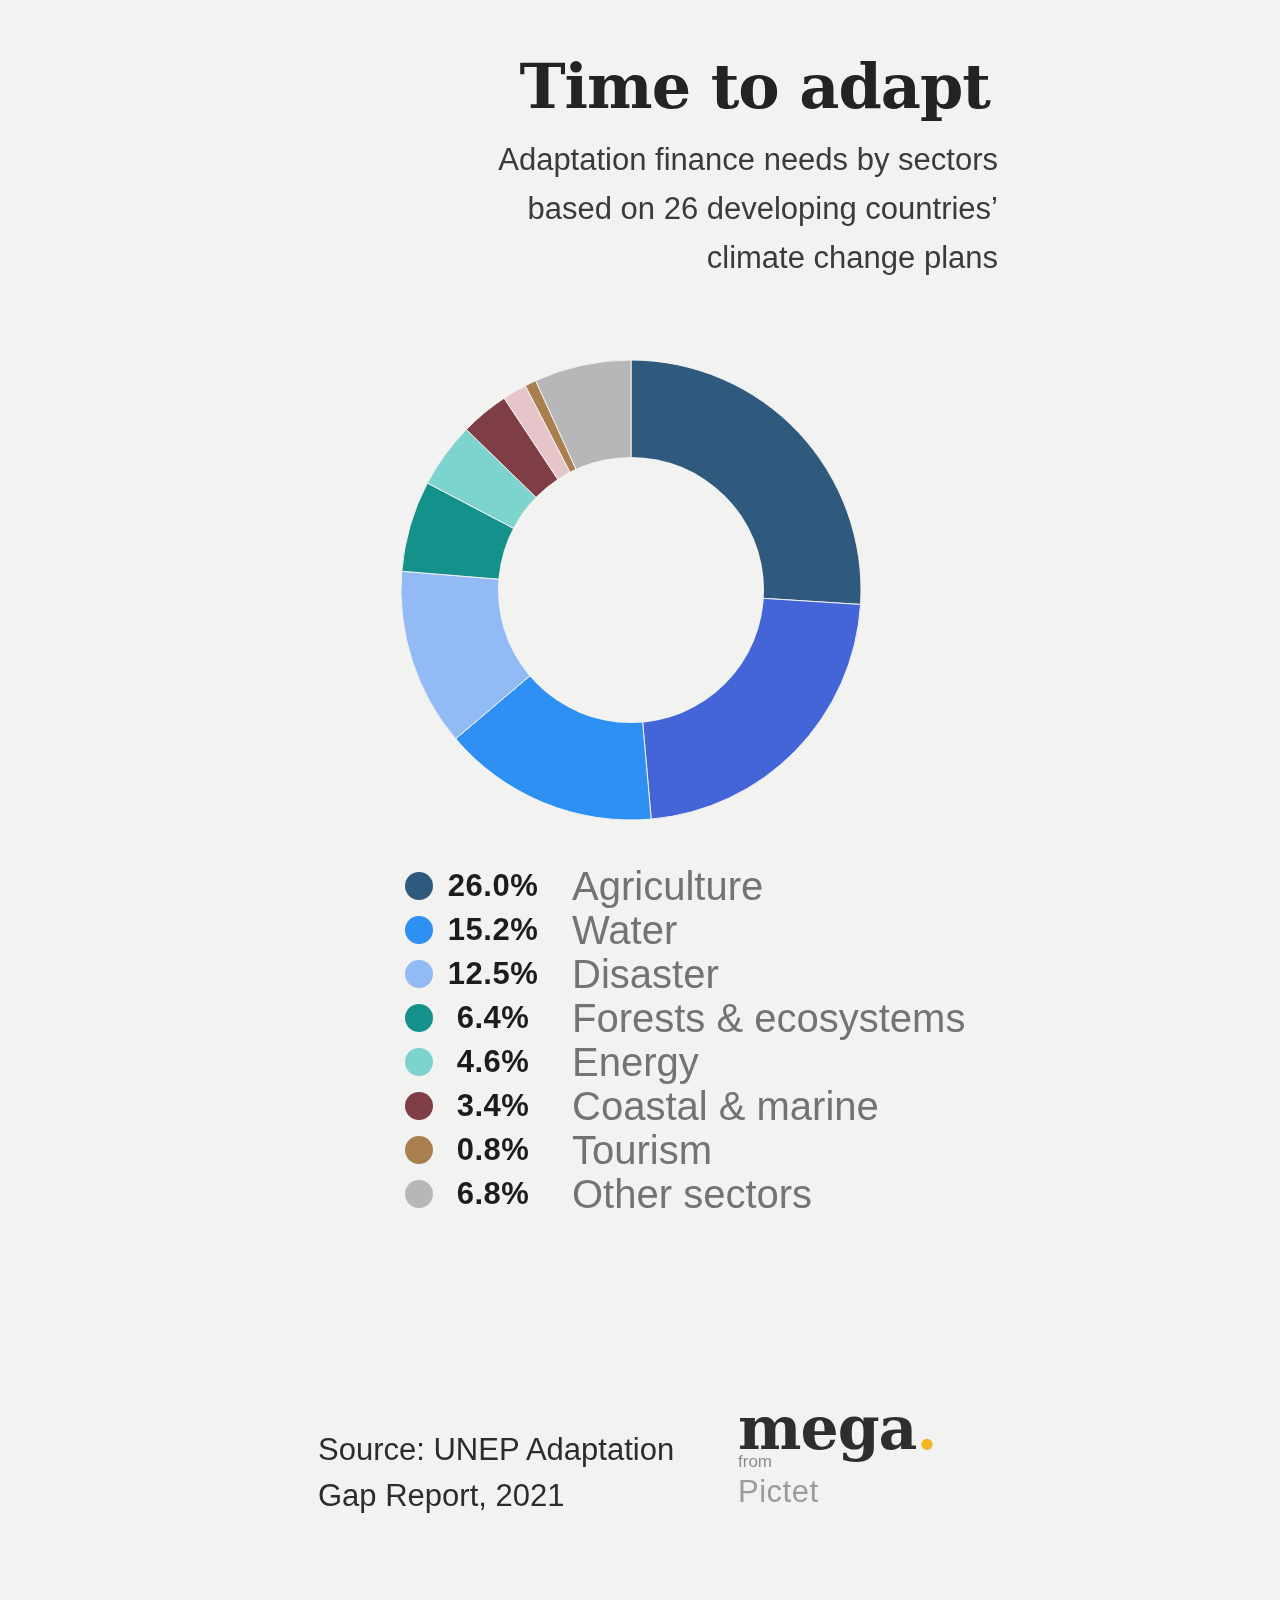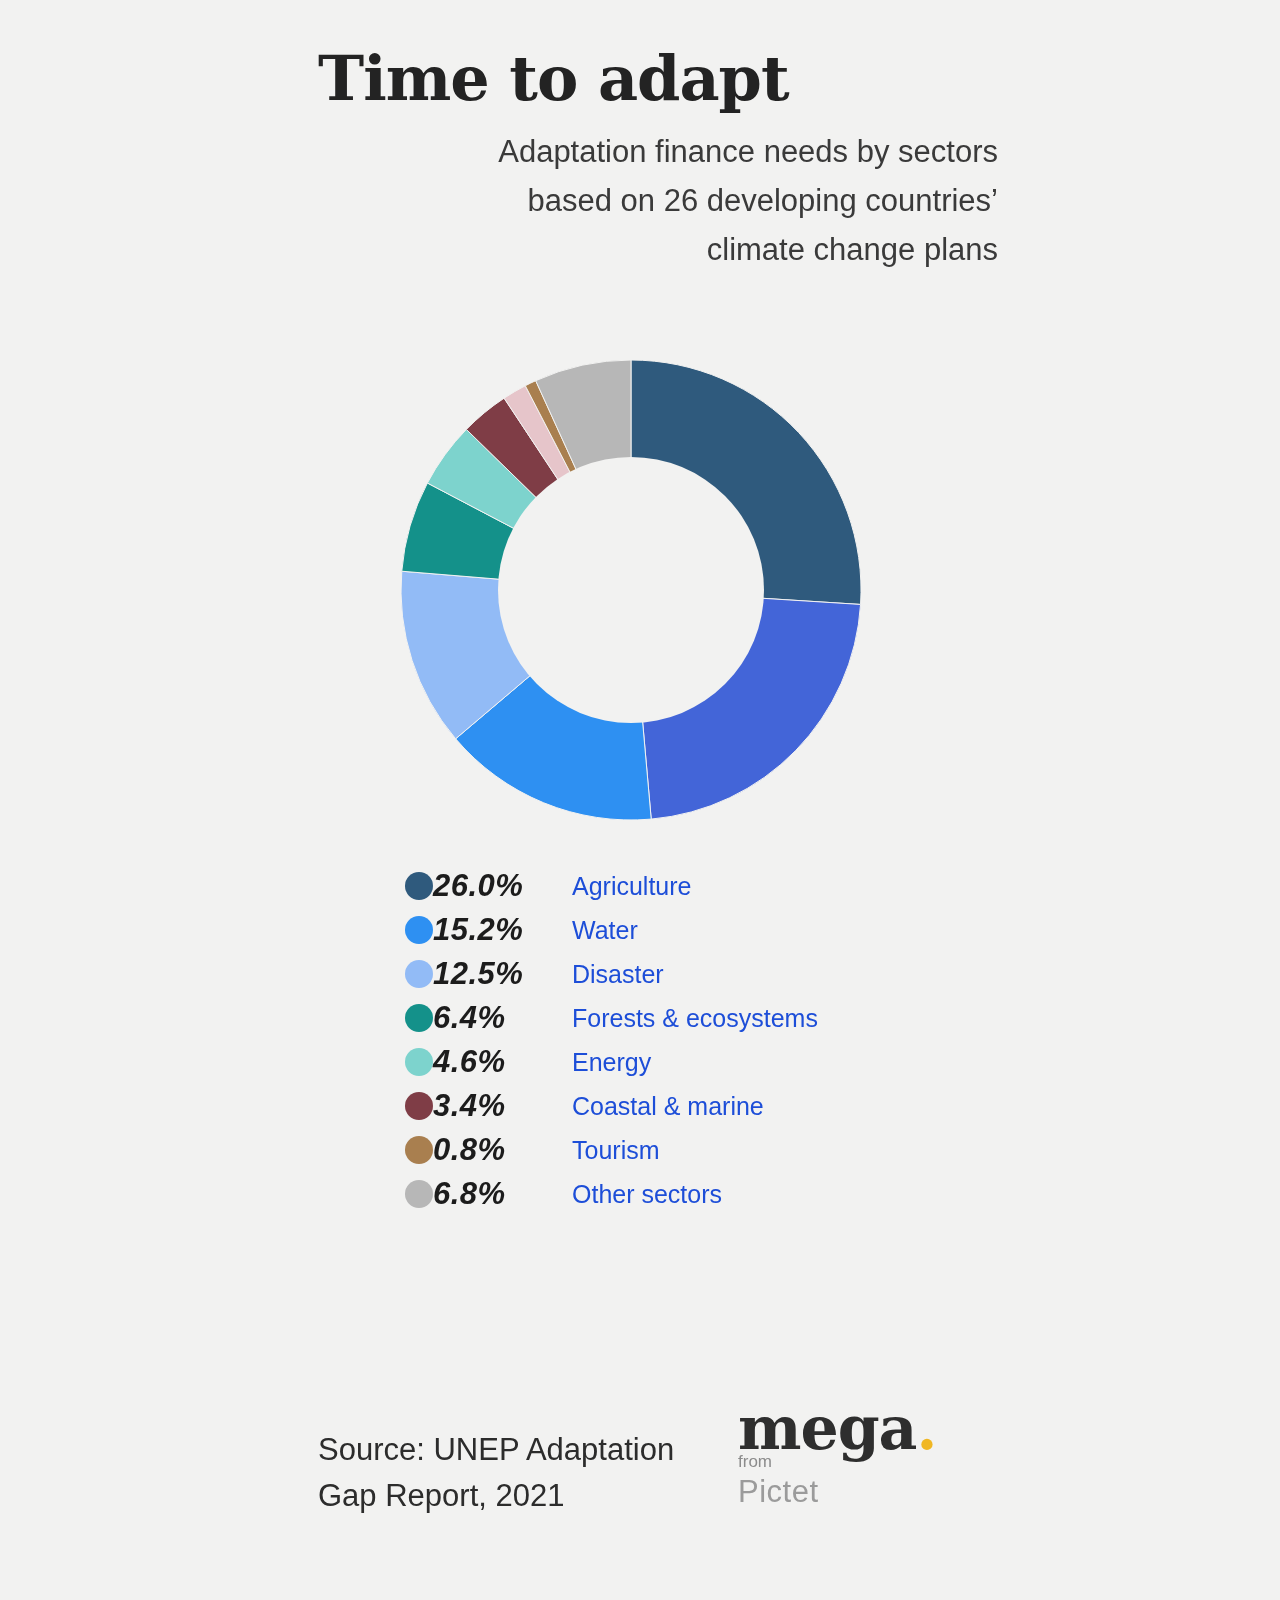--- a/index.html
+++ b/index.html
@@ -6,46 +6,46 @@
   .page {
     position:relative;
     width:1280px; height:1600px;
     background:#f2f2f1;
     font-family:"Liberation Sans","DejaVu Sans",sans-serif;
     color:#1f1f1f;
     overflow:hidden;
   }
   .header { position:absolute; left:318px; top:46px; width:680px; }
   .page-title {
-    margin:0;
+    margin:8px;
     font-family:"DejaVu Serif","Liberation Serif",serif;
     font-weight:700;
     font-size:62px;
     line-height:1.08;
     letter-spacing:-1px;
     color:#232323;
+    text-align:right;
   }
   .subtitle { margin-top:14px; }
   .subtitle-line {
     font-size:31px;
     line-height:49px;
     color:#3a3a3a;
     text-align:right;
   }
   .donut-wrap { position:absolute; left:391px; top:350px; width:480px; height:480px; }
   .legend { position:absolute; left:405px; top:864px; }
   .legend-row { display:flex; align-items:center; height:44px; }
   .legend-dot { width:28px; height:28px; border-radius:50%; flex:none; }
   .legend-pct {
-    width:120px; text-align:left;
+    width:120px; text-align:center;
     font-weight:700; font-size:31px; color:#1c1c1c;
     letter-spacing:0.5px;
-    font-style:italic;
   }
-  .legend-label { padding-left:19px; font-size:25px; color:#1d4ed8; }
+  .legend-label { padding-left:19px; font-size:40px; color:#737373; }
   .source { position:absolute; left:318px; top:1427px; font-size:31px; line-height:46px; color:#2c2c2c; }
   .logo { position:absolute; left:738px; top:1398px; width:235px; text-align:left; }
   .logo-word {
     font-family:"DejaVu Serif","Liberation Serif",serif;
     font-weight:700;
     font-size:60px;
     line-height:1;
     color:#2e2e2e;
     letter-spacing:-1px;
   }

